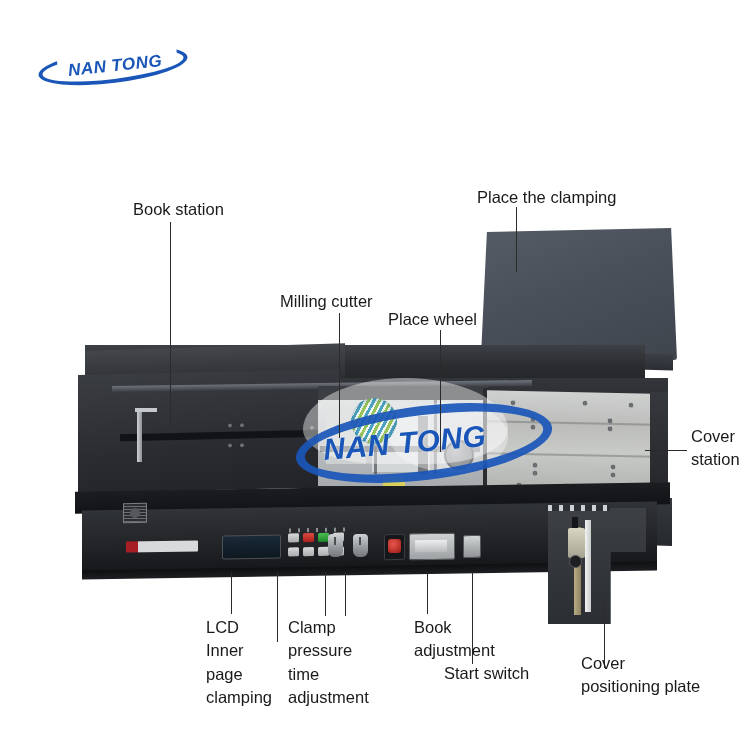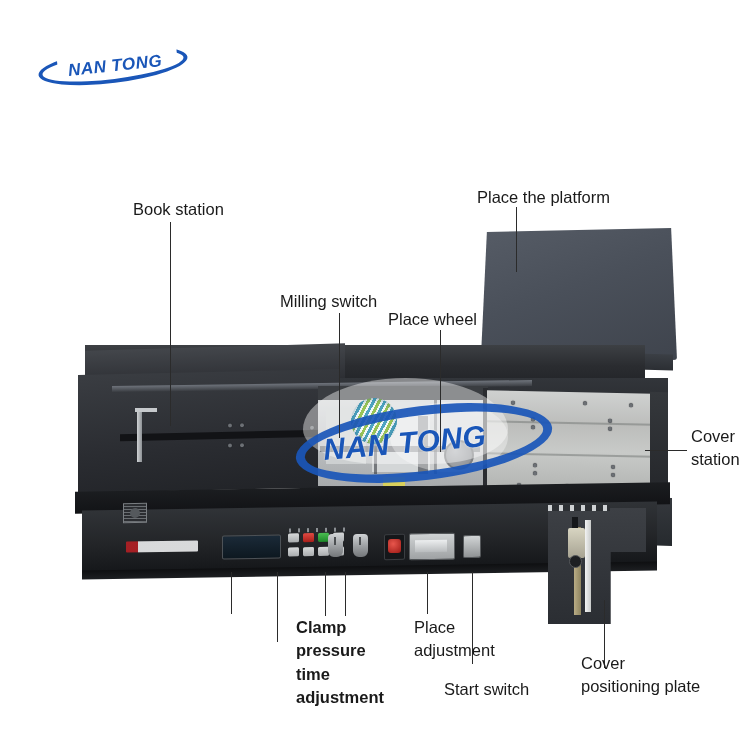--- a/index.html
+++ b/index.html
@@ -506,36 +506,40 @@
   <div class="lead v" style="left:231px;top:572px;height:42px;"></div>
   <div class="lead v" style="left:277px;top:572px;height:70px;"></div>
   <div class="lead v" style="left:325px;top:572px;height:44px;"></div>
   <div class="lead v" style="left:345px;top:572px;height:44px;"></div>
   <div class="lead v" style="left:427px;top:572px;height:42px;"></div>
   <div class="lead v" style="left:472px;top:572px;height:92px;"></div>
   <div class="lead v" style="left:604px;top:600px;height:68px;"></div>
 
   <div class="label" style="left:133px;top:198px;">Book station</div>
 
-  <div class="label" style="left:477px;top:186px;">Place the platform</div>
-
-  <div class="label" style="left:280px;top:290px;">Milling switch</div>
+  <div class="label" style="left:477px;top:186px;">Place the clamping</div>
+
+  <div class="label" style="left:280px;top:290px;">Milling cutter</div>
 
   <div class="label" style="left:388px;top:308px;">Place wheel</div>
 
   <div class="label" style="left:691px;top:425px;">Cover
 station</div>
 
-
-  <div class="label" style="left:296px;top:616px;font-weight:bold;">Clamp
+  <div class="label" style="left:206px;top:616px;">LCD
+Inner
+page
+clamping</div>
+
+  <div class="label" style="left:288px;top:616px;">Clamp
 pressure
 time
 adjustment</div>
 
-  <div class="label" style="left:414px;top:616px;">Place
+  <div class="label" style="left:414px;top:616px;">Book
 adjustment</div>
 
-  <div class="label" style="left:444px;top:678px;">Start switch</div>
+  <div class="label" style="left:444px;top:662px;">Start switch</div>
 
   <div class="label" style="left:581px;top:652px;">Cover
 positioning plate</div>
 
 </div>
 
 </body></html>

